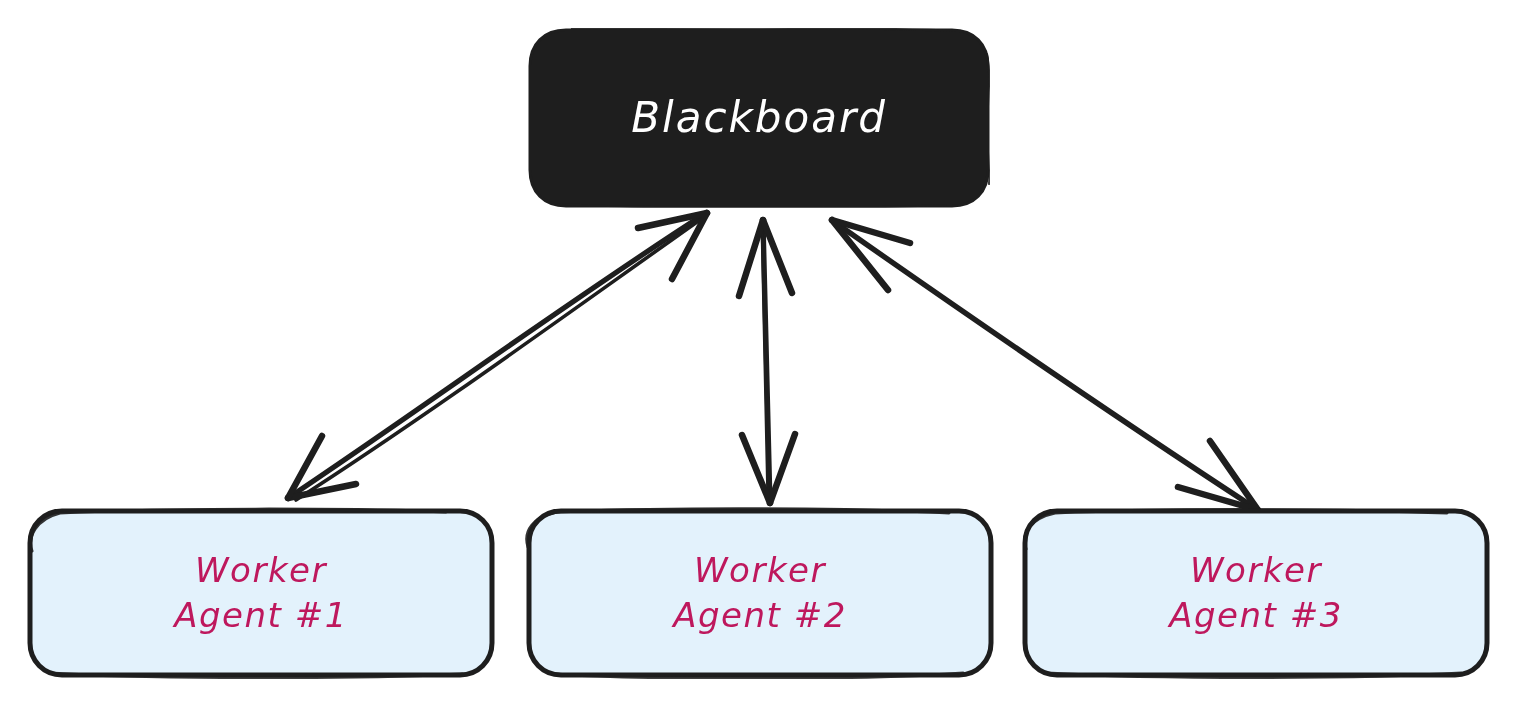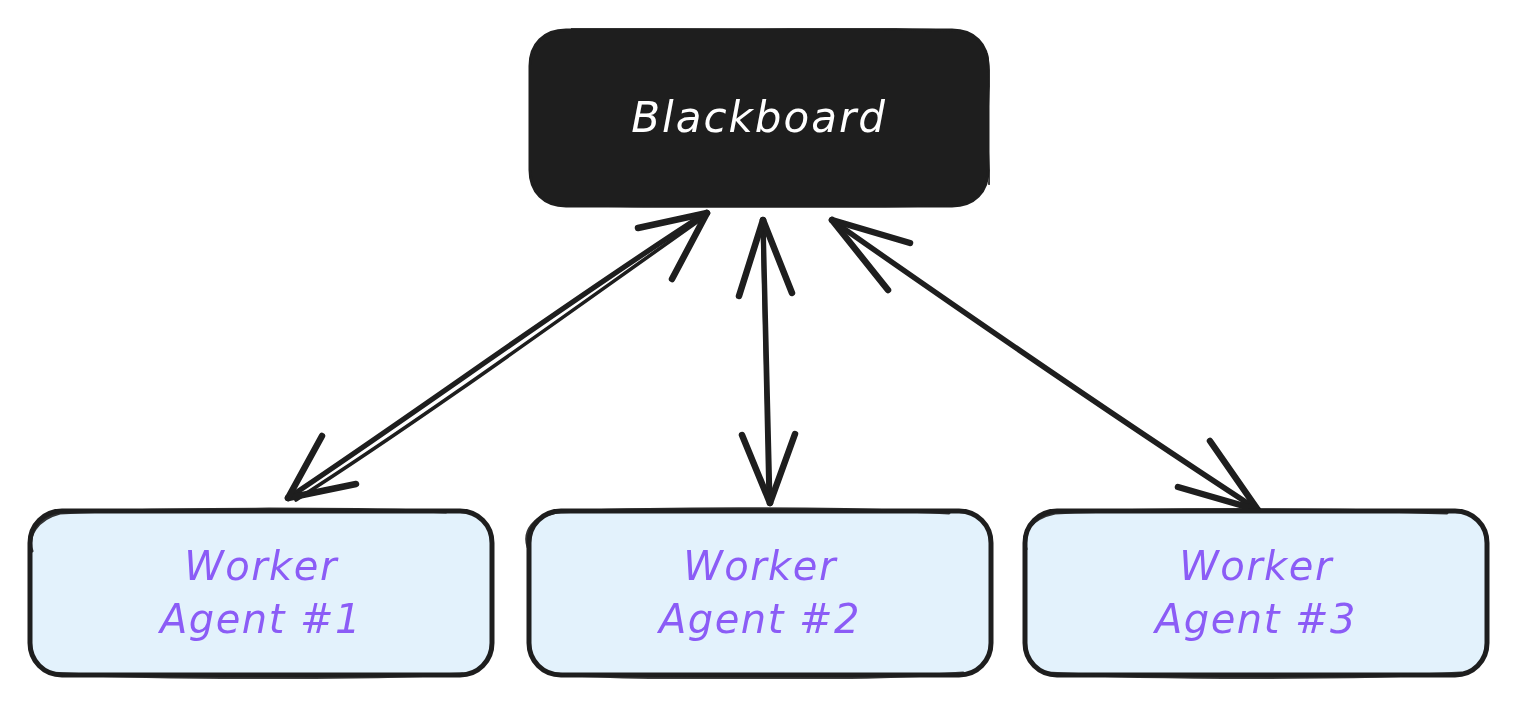--- a/index.html
+++ b/index.html
@@ -74,22 +74,22 @@
   #node-worker-2 { left: 525px; }
   #node-worker-3 { left: 1021px; }
   .worker-node .shape {
     position: absolute;
     left: 0; top: 0;
     width: 100%; height: 100%;
   }
   .worker-node .node-label {
     position: relative;
     z-index: 2;
-    color: #8b5cf6;
-    font-size: 40px;
+    color: #be185d;
+    font-size: 34px;
   }
 </style>
 </head>
 <body>
 
 <div id="canvas">
 
   <svg id="edges" viewBox="0 0 1517 712" xmlns="http://www.w3.org/2000/svg">
 
     <g>

